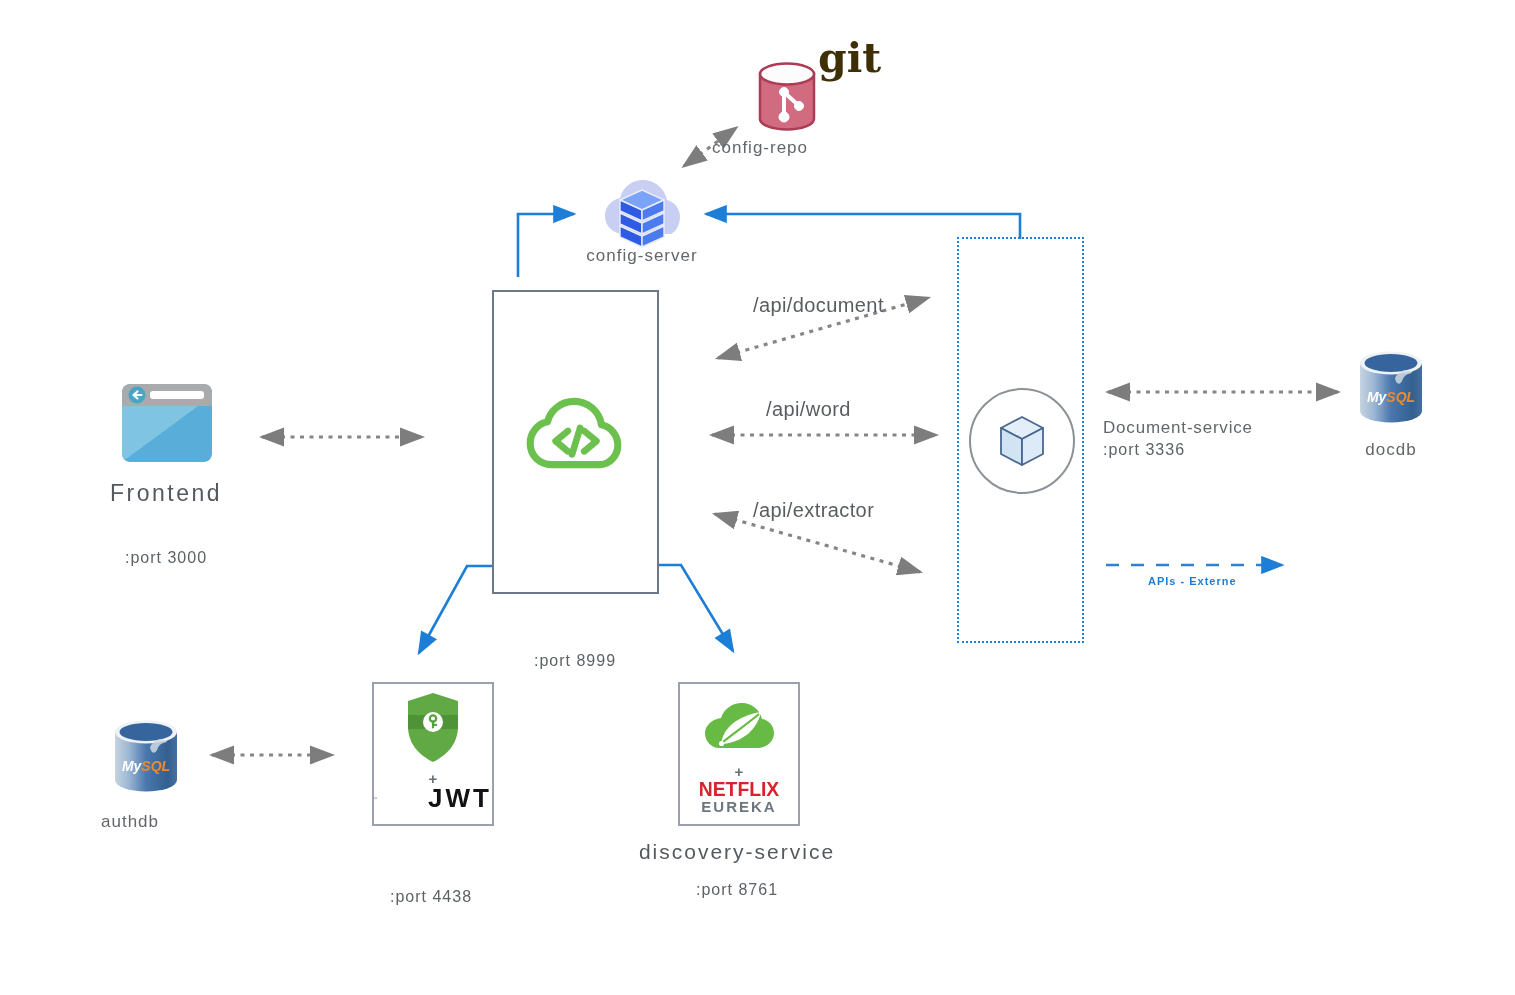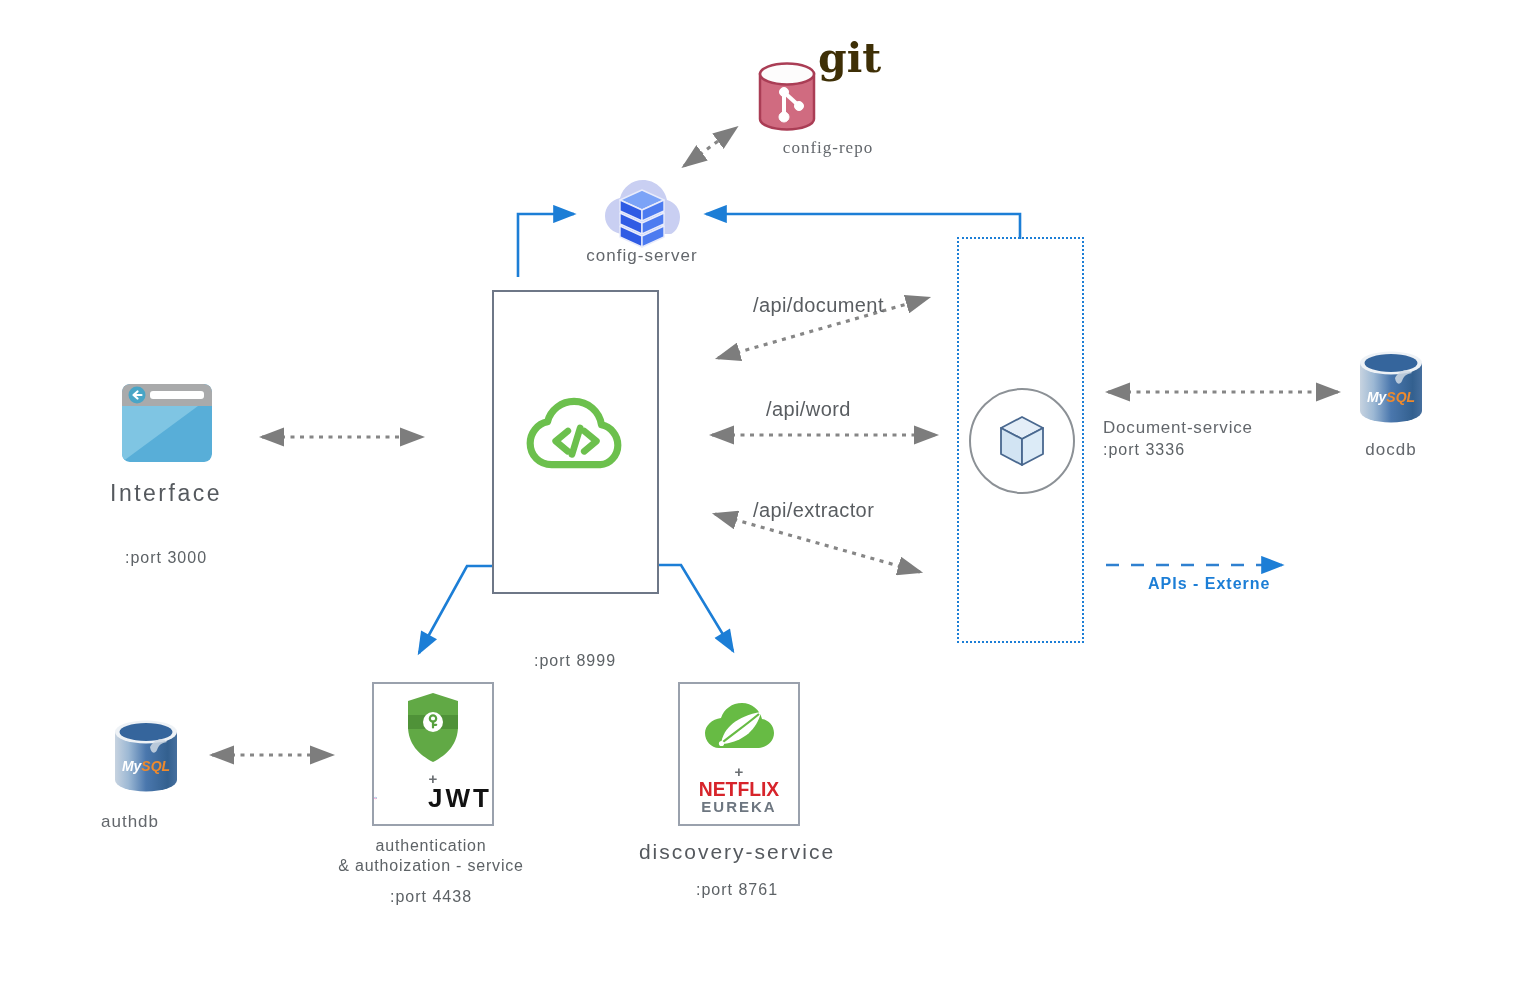--- a/index.html
+++ b/index.html
@@ -27,21 +27,21 @@
   .jwt-row{position:absolute;display:flex;align-items:center;justify-content:center;gap:5px;width:100%;}
   .jwt-text{font-size:26px;font-weight:bold;color:#121212;letter-spacing:3px;line-height:1;margin-left:46px;}
   .netflix{position:absolute;width:100%;text-align:center;color:#d7242b;font-weight:bold;
     font-size:21px;letter-spacing:0px;line-height:1;transform:scaleX(0.92);}
   .eureka{position:absolute;width:100%;text-align:center;color:#6d7680;font-weight:bold;
     font-size:15px;letter-spacing:2px;line-height:1;}
   .react-pdf{position:absolute;font-weight:bold;font-size:24px;color:#33373c;
     letter-spacing:1px;line-height:29px;white-space:nowrap;}
   .orange-dot{display:inline-block;width:9px;height:9px;border-radius:50%;
     background:#f4731f;margin-left:6px;}
-  .apis-lbl{position:absolute;font-size:16px;font-weight:bold;color:#1c7ed6;letter-spacing:1px;}
+  .apis-lbl{position:absolute;font-size:11px;font-weight:bold;color:#1c7ed6;letter-spacing:1px;}
   svg{display:block;}
 </style>
 </head>
 <body>
 
 <div class="canvas">
 
   <svg width="0" height="0" class="abs" aria-hidden="true">
     <defs>
       <linearGradient id="mysqlGrad" x1="0" y1="0" x2="1" y2="0">
@@ -96,21 +96,21 @@
     <ellipse cx="31" cy="12" rx="27" ry="10.5" fill="#fdfcfc" stroke="#aa3d55" stroke-width="2.5"></ellipse>
     <g fill="#ffffff" stroke="#ffffff">
       <circle cx="28" cy="30" r="4.5" stroke-width="1"></circle>
       <line x1="28" y1="33" x2="28" y2="53" stroke-width="4"></line>
       <circle cx="28" cy="55" r="5" stroke-width="1"></circle>
       <line x1="30" y1="32" x2="41" y2="42" stroke-width="4"></line>
       <circle cx="43" cy="44" r="4.5" stroke-width="1"></circle>
     </g>
   </svg>
   <div class="git-title" style="left:818px;top:38px;">git</div>
-  <div class="lbl center node-title" style="left:728px;top:138px;width:200px;font-family:Liberation Serif, serif;">config-repo</div>
+  <div class="lbl center node-title" style="left:660px;top:138px;width:200px;">config-repo</div>
 
   <svg class="abs" style="left:600px;top:168px;" width="84" height="84" viewBox="0 0 84 84">
     <path d="M70 66 H24 C13 66 5 58 5 48 C5 39 11 32 20 30 C23 19 32 12 43 12 C55 12 65 21 67 32 C75 34 80 41 80 49 C80 58 74 66 70 66 Z" fill="#c9cff2"></path>
     <g stroke="#e8ebfb" stroke-width="1.4" stroke-linejoin="round">
       <g>
           <path d="M42 48 L64 58 L42 68 L20 58 Z" fill="#7ba3f7"></path>
          <path d="M20 58 L42 68 L42 79 L20 69 Z" fill="#2f5be4"></path>
          <path d="M64 58 L42 68 L42 79 L64 69 Z" fill="#4c7bf0"></path>
         </g>
       <g>
@@ -129,21 +129,21 @@
 
   <svg class="abs" style="left:122px;top:384px;border-radius:8px;" width="90" height="78" viewBox="0 0 90 78">
     <rect x="0" y="0" width="90" height="78" rx="7" fill="#58aed8"></rect>
     <path d="M0 22 L76 22 L0 78 Z" fill="#7fc5e3"></path>
     <path d="M0 22 V8 Q0 0 8 0 H82 Q90 0 90 8 V22 Z" fill="#a9aaab"></path>
     <circle cx="15" cy="11" r="8.5" fill="#49a5c6"></circle>
     <path d="M19.5 11 H12 M15.5 7.5 L11.5 11 L15.5 14.5" stroke="#ffffff" stroke-width="2.2" fill="none" stroke-linecap="round" stroke-linejoin="round"></path>
     <rect x="28" y="7" width="54" height="8" rx="3" fill="#ffffff"></rect>
   </svg>
   <div class="lbl center big-title" style="left:66px;top:478px;width:200px;">
-    <div>Interface</div>
+    <div>Frontend</div>
   </div>
   <div class="lbl center port" style="left:66px;top:549px;width:200px;">:port 3000</div>
 
   <div class="gateway-box" style="left:492px;top:290px;width:163px;height:300px;"></div>
   <svg class="abs" style="left:521px;top:390px;" width="106" height="86" viewBox="0 0 104 84">
     <path d="M78 73 H30 C18 73 9 64 9 52 C9 42 16 33 26 31 C29 19 40 11 52 11 C66 11 77 21 79 34 C88 36 95 44 95 54 C95 64 87 73 78 73 Z" fill="#ffffff" stroke="#6cc04d" stroke-width="7" stroke-linejoin="round"></path>
     <g stroke="#6cc04d" stroke-width="6.5" fill="none" stroke-linecap="round" stroke-linejoin="round">
       <polyline points="46,40 34,50 46,60"></polyline>
       <line x1="58" y1="37" x2="50" y2="63"></line>
       <polyline points="62,40 74,50 62,60"></polyline>
@@ -206,24 +206,20 @@
           <rect x="13.6" y="2" width="2.9" height="9" rx="1.45" fill="#fb015b" transform="rotate(135 15 15)"></rect>
           <rect x="13.6" y="2" width="2.9" height="9" rx="1.45" fill="#e6007e" transform="rotate(180 15 15)"></rect>
           <rect x="13.6" y="2" width="2.9" height="9" rx="1.45" fill="#d63aff" transform="rotate(225 15 15)"></rect>
           <rect x="13.6" y="2" width="2.9" height="9" rx="1.45" fill="#fb015b" transform="rotate(270 15 15)"></rect>
           <rect x="13.6" y="2" width="2.9" height="9" rx="1.45" fill="#00b9f1" transform="rotate(315 15 15)"></rect>
         </g>
       </svg>
       <span class="jwt-text">JWT</span>
     </div>
   </div>
-  <div class="lbl center" style="left:331px;top:836px;width:200px;font-size:16px;letter-spacing:0.8px;line-height:20px;">
-    <div>authentication</div>
-    <div>&amp; authoization - service</div>
-  </div>
   <div class="lbl center port" style="left:331px;top:888px;width:200px;">:port 4438</div>
 
   <div class="service-box" style="left:678px;top:682px;width:118px;height:140px;">
     <svg class="abs" style="left:19px;top:6px;" width="78" height="70" viewBox="0 0 78 70">
       <path d="M20 58 H58 C68 58 75 51 75 43 C75 36 70 30 63 29 C61 20 53 13 43 13 C33 13 25 19 22 28 C13 29 6 36 6 43 C6 51 12 58 20 58 Z" fill="#67bb44"></path>
       <path d="M22 54 C24 38 38 26 62 22 C58 40 44 50 30 53 C27 53.6 24 54 22 54 Z" fill="#ffffff"></path>
       <path d="M24 52 C34 44 48 34 60 24" stroke="#67bb44" stroke-width="2.2" fill="none"></path>
       <circle cx="22.5" cy="53.5" r="2.6" fill="#ffffff"></circle>
     </svg>
     <div class="plus-sign" style="top:80px;">+</div>

